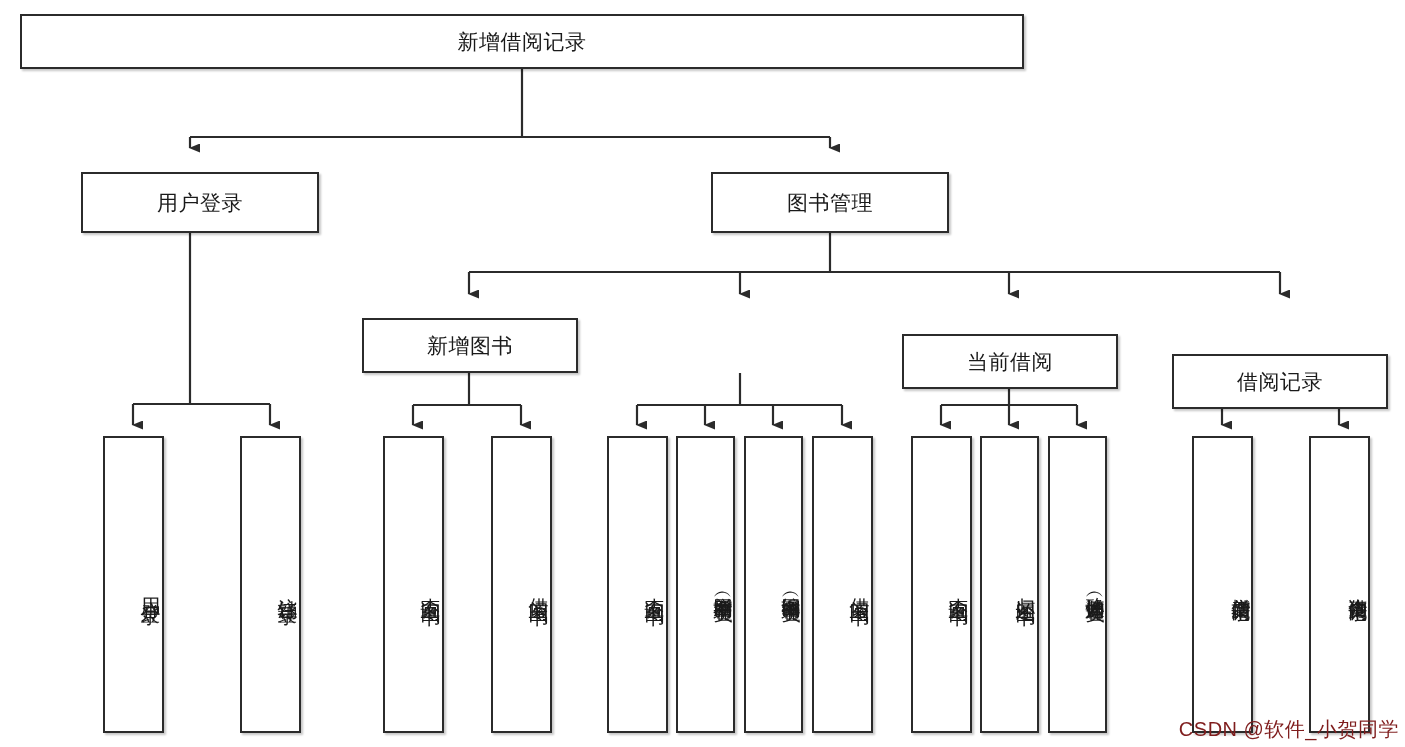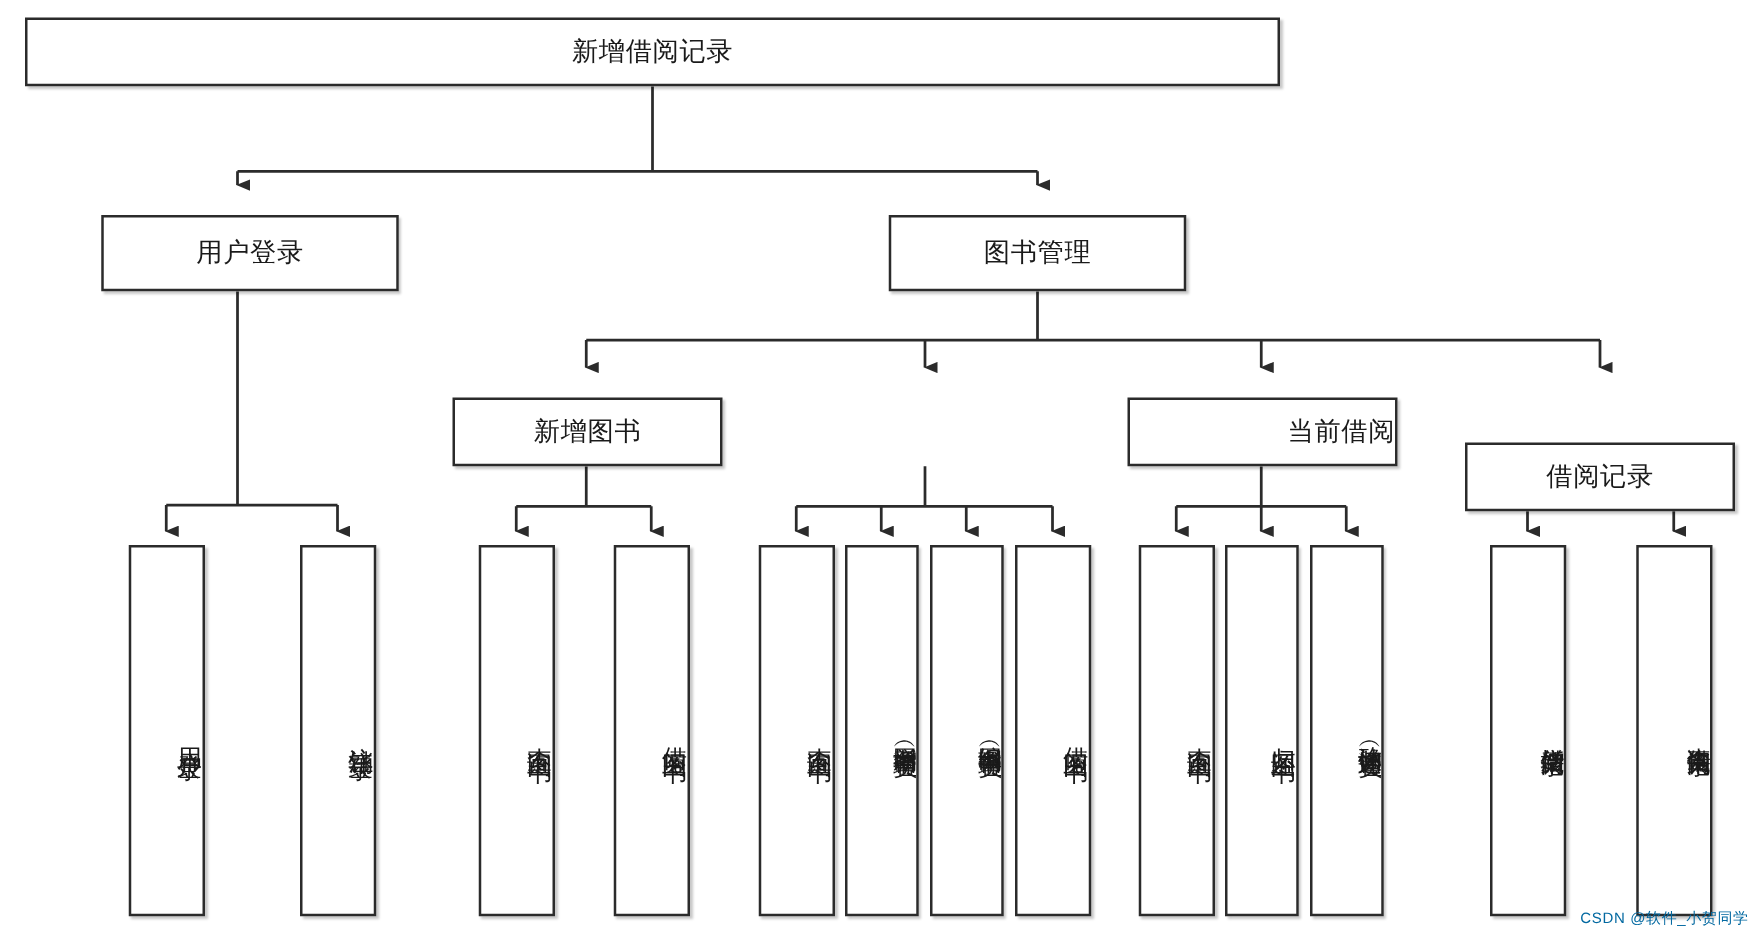--- a/index.html
+++ b/index.html
@@ -56,22 +56,22 @@
   }
   .node-vertical.tall-text {
     font-size: 19px;
     letter-spacing: 1px;
     padding-top: 3px;
   }
   .watermark {
     position: absolute;
     right: 6px;
     bottom: 4px;
-    font-size: 12px;
-    color: #0369a1;
+    font-size: 20px;
+    color: #7f1d1d;
     letter-spacing: 0.5px;
     white-space: nowrap;
     user-select: none;
   }
 </style>
 </head>
 <body>
 
 <div id="diagram-canvas">
 
@@ -132,21 +132,21 @@
   <div class="node node-horizontal" style="left:81px; top:172px; width:238px; height:61px;">
     <span>用户登录</span>
   </div>
   <div class="node node-horizontal" style="left:711px; top:172px; width:238px; height:61px;">
     <span>图书管理</span>
   </div>
 
   <div class="node node-horizontal" style="left:362px; top:318px; width:216px; height:55px;">
     <span>新增图书</span>
   </div>
-  <div class="node node-horizontal" style="left:902px; top:318px; width:216px; height:55px;justify-content:flex-end;">
+  <div class="node node-horizontal" style="left:902px; top:334px; width:216px; height:55px;">
     <span>当前借阅</span>
   </div>
   <div class="node node-horizontal" style="left:1172px; top:318px; width:216px; height:55px;margin-top:36px;">
     <span>借阅记录</span>
   </div>
 
   <div class="node node-vertical" style="left:103px; top:436px; width:61px; height:297px;">
     <span>用户登录</span>
   </div>
   <div class="node node-vertical" style="left:240px; top:436px; width:61px; height:297px;">

